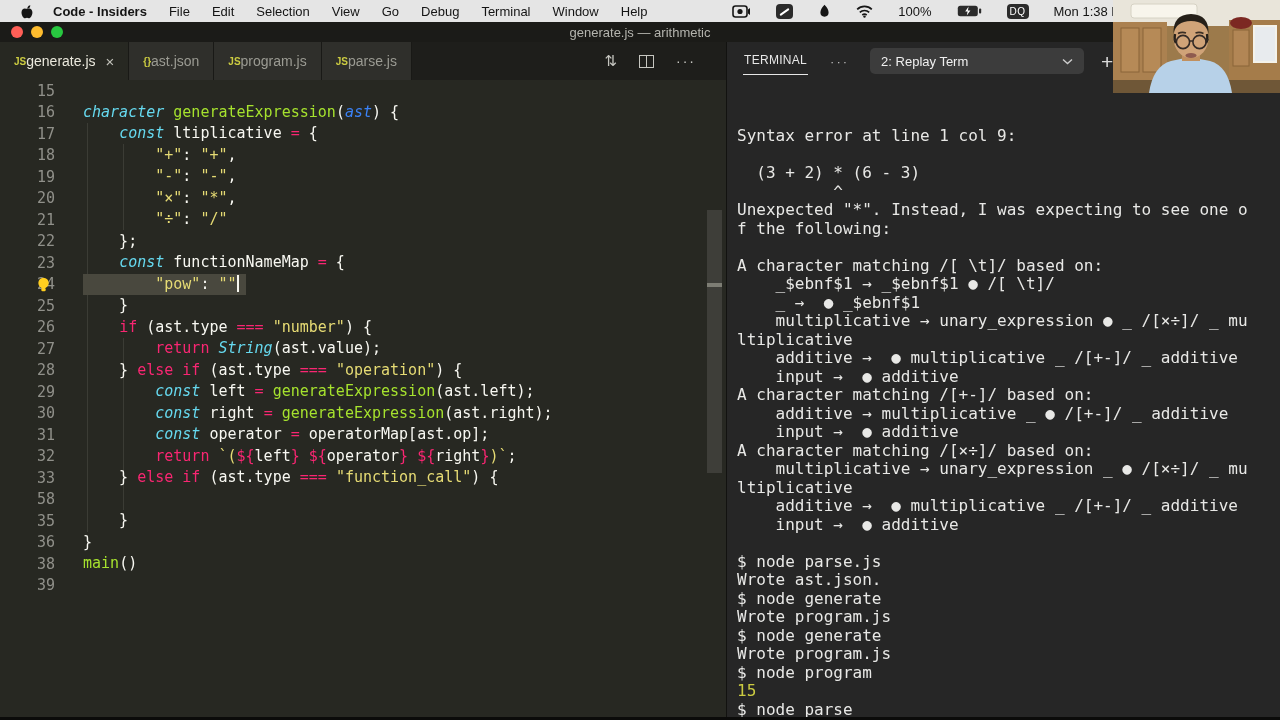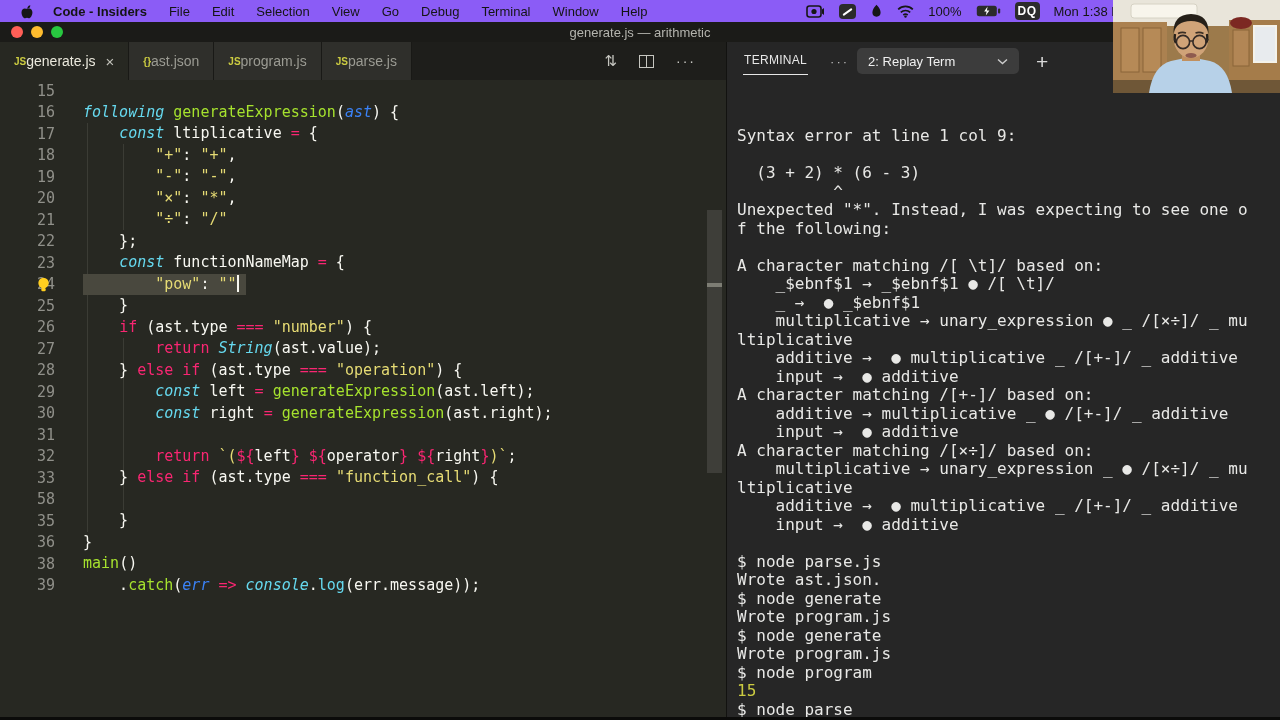--- a/index.html
+++ b/index.html
@@ -1,28 +1,28 @@
 <!DOCTYPE html>
 <html><head>
 <meta charset="utf-8">
 <style>
   *{margin:0;padding:0;box-sizing:border-box}
   html,body{width:1280px;height:720px;overflow:hidden}
   body{position:relative;background:#272822;font-family:"Liberation Sans",sans-serif}
 
   
-  .menubar{position:absolute;top:0;left:0;width:1280px;height:22px;background:#8b5cf6;
+  .menubar{position:absolute;top:0;left:0;width:1280px;height:22px;background:#e5e5e5;
     display:flex;align-items:center;font-size:13px;color:#141414;z-index:5}
   .mb-left{display:flex;align-items:center;padding-left:12px}
   .apple{display:flex;align-items:center;padding:0 8px}
   .mb-app{font-weight:bold;padding:0 11px}
   .mb-item{padding:0 11px}
-  .mb-right{margin-left:auto;display:flex;align-items:center;gap:14px;padding-right:160px;white-space:nowrap}
+  .mb-right{margin-left:auto;display:flex;align-items:center;gap:25px;padding-right:160px;white-space:nowrap}
   .mb-right svg{display:block}
-  .badge{background:#2b2b2b;color:#fff;border-radius:4px;font-size:12px;font-weight:bold;
+  .badge{background:#2b2b2b;color:#fff;border-radius:4px;font-size:10px;font-weight:normal;
     padding:2px 3px;letter-spacing:.5px}
   .penbadge{background:#2b2b2b;border-radius:4px;width:17px;height:15px;position:relative}
   .penbadge::after{content:"";position:absolute;left:3px;top:7px;width:11px;height:2px;background:#fff;
     transform:rotate(-35deg);border-radius:1px}
 
   
   .titlebar{position:absolute;top:22px;left:0;width:1280px;height:20px;background:#1b1b18}
   .traffic{position:absolute;left:11px;top:4px;display:flex;gap:8px}
   .tl{width:12px;height:12px;border-radius:50%}
   .tl.r{background:#ff5f57}.tl.y{background:#febc2e}.tl.g{background:#28c840}
@@ -62,21 +62,21 @@
   .scrollbar{position:absolute;left:707px;top:210px;width:15px;height:263px;background:#3e3e39;z-index:3}
   .scroll-mark{position:absolute;left:707px;top:283px;width:15px;height:4px;background:#7d7d74;z-index:4}
   .divider{position:absolute;left:726px;top:42px;width:1px;height:678px;background:#121210;z-index:4}
 
   
   .panel{position:absolute;left:727px;top:42px;width:553px;height:678px;background:#262626}
   .panel-header{height:38px;display:flex;align-items:center;padding-left:16px}
   .panel-title{font-size:12px;letter-spacing:.3px;color:#e7e7e7;border-bottom:1px solid #e7e7e7;
     padding:5px 1px 7px}
   .panel-more{color:#bdbdbd;margin-left:22px;letter-spacing:2px;font-size:13px}
-  .term-select{margin-left:8px;background:#3c3c3c;border-radius:5px;height:26px;width:162px;
+  .term-select{margin-left:21px;background:#3c3c3c;border-radius:5px;height:26px;width:214px;
     display:flex;align-items:center;justify-content:space-between;padding:0 11px;font-size:13px;color:#f0f0f0}
   .panel-plus{margin-left:17px;color:#d8d8d8;font-size:21px;font-weight:300;line-height:1}
   .term{position:absolute;top:47px;left:10px;right:0;font:16px "DejaVu Sans Mono",monospace;
     color:#e8e8e6;white-space:pre}
   .t-line{height:18.5px;line-height:18.5px}
   .t-y{color:#cbcb41}
 
   
   .webcam{position:absolute;left:1113px;top:0;width:167px;height:93px;overflow:hidden;z-index:10;background:#9a7748}
   .webcam svg{display:block}
@@ -182,21 +182,21 @@
   <div class="ed-guide" style="left:87px;top:43px;height:409px"></div>
   <div class="ed-guide" style="left:123px;top:64px;height:86px"></div>
   <div class="ed-guide" style="left:123px;top:258px;height:172px"></div>
   <div>
       <div class="ed-line">
         <div class="ed-num">15</div>
         <div class="ed-code"></div>
       </div>
       <div class="ed-line">
         <div class="ed-num">16</div>
-        <div class="ed-code"><span class="tok-s">following</span><span class="tok-p"> </span><span class="tok-f">generateExpression</span><span class="tok-p">(</span><span class="tok-a">ast</span><span class="tok-p">) {</span></div>
+        <div class="ed-code"><span class="tok-s">character</span><span class="tok-p"> </span><span class="tok-f">generateExpression</span><span class="tok-p">(</span><span class="tok-a">ast</span><span class="tok-p">) {</span></div>
       </div>
       <div class="ed-line">
         <div class="ed-num">17</div>
         <div class="ed-code"><span class="tok-p">    </span><span class="tok-s">const</span><span class="tok-p"> ltiplicative </span><span class="tok-k">=</span><span class="tok-p"> {</span></div>
       </div>
       <div class="ed-line">
         <div class="ed-num">18</div>
         <div class="ed-code"><span class="tok-p">        </span><span class="tok-y">"+"</span><span class="tok-p">: </span><span class="tok-y">"+"</span><span class="tok-p">,</span></div>
       </div>
       <div class="ed-line">
@@ -246,20 +246,21 @@
       <div class="ed-line">
         <div class="ed-num">29</div>
         <div class="ed-code"><span class="tok-p">        </span><span class="tok-s">const</span><span class="tok-p"> left </span><span class="tok-k">=</span><span class="tok-p"> </span><span class="tok-f">generateExpression</span><span class="tok-p">(ast.left);</span></div>
       </div>
       <div class="ed-line">
         <div class="ed-num">30</div>
         <div class="ed-code"><span class="tok-p">        </span><span class="tok-s">const</span><span class="tok-p"> right </span><span class="tok-k">=</span><span class="tok-p"> </span><span class="tok-f">generateExpression</span><span class="tok-p">(ast.right);</span></div>
       </div>
       <div class="ed-line">
         <div class="ed-num">31</div>
+        <div class="ed-code"><span class="tok-p">        </span><span class="tok-s">const</span><span class="tok-p"> operator </span><span class="tok-k">=</span><span class="tok-p"> operatorMap[ast.op];</span></div>
       </div>
       <div class="ed-line">
         <div class="ed-num">32</div>
         <div class="ed-code"><span class="tok-p">        </span><span class="tok-k">return</span><span class="tok-p"> </span><span class="tok-y">`(</span><span class="tok-k">${</span><span class="tok-p">left</span><span class="tok-k">}</span><span class="tok-y"> </span><span class="tok-k">${</span><span class="tok-p">operator</span><span class="tok-k">}</span><span class="tok-y"> </span><span class="tok-k">${</span><span class="tok-p">right</span><span class="tok-k">}</span><span class="tok-y">)`</span><span class="tok-p">;</span></div>
       </div>
       <div class="ed-line">
         <div class="ed-num">33</div>
         <div class="ed-code"><span class="tok-p">    } </span><span class="tok-k">else</span><span class="tok-p"> </span><span class="tok-k">if</span><span class="tok-p"> (ast.type </span><span class="tok-k">===</span><span class="tok-p"> </span><span class="tok-y">"function_call"</span><span class="tok-p">) {</span></div>
       </div>
       <div class="ed-line">
@@ -273,21 +274,20 @@
       <div class="ed-line">
         <div class="ed-num">36</div>
         <div class="ed-code"><span class="tok-p">}</span></div>
       </div>
       <div class="ed-line">
         <div class="ed-num">38</div>
         <div class="ed-code"><span class="tok-f">main</span><span class="tok-p">()</span></div>
       </div>
       <div class="ed-line">
         <div class="ed-num">39</div>
-        <div class="ed-code"><span class="tok-p">    .</span><span class="tok-f">catch</span><span class="tok-p">(</span><span class="tok-a">err</span><span class="tok-p"> </span><span class="tok-k">=&gt;</span><span class="tok-p"> </span><span class="tok-s">console</span><span class="tok-p">.</span><span class="tok-c">log</span><span class="tok-p">(err.message));</span></div>
       </div>
     </div>
 </div>
 <div class="scrollbar"></div>
 <div class="scroll-mark"></div>
 <div class="divider"></div>
 
 <div class="panel">
   <div class="panel-header">
     <span class="panel-title">TERMINAL</span>

